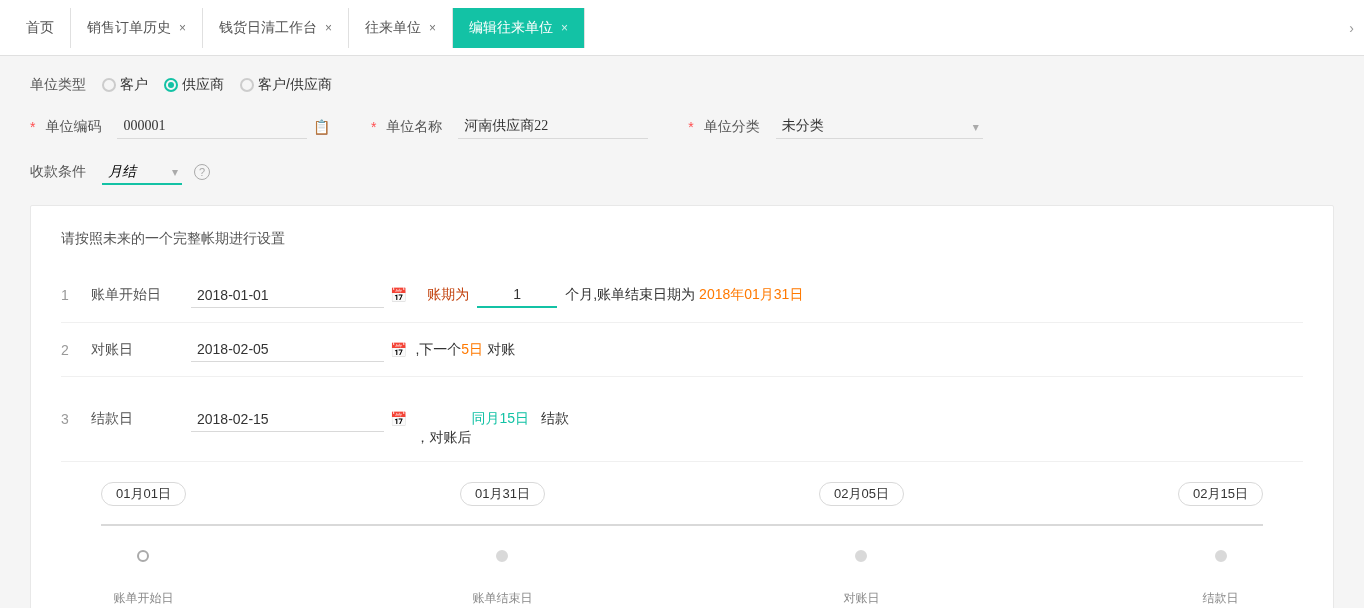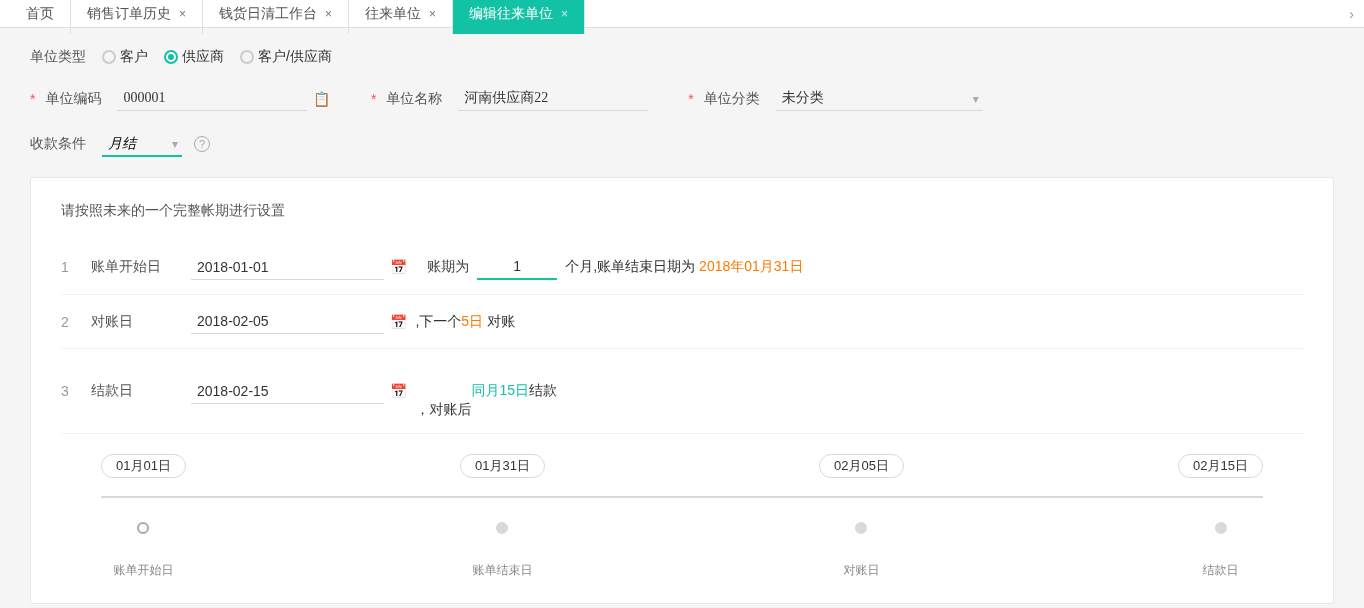--- a/index.html
+++ b/index.html
@@ -2,21 +2,21 @@
 <html><head>
   <meta charset="utf-8">
   <style>
     * { box-sizing: border-box; margin: 0; padding: 0; }
     body { font-family: "Microsoft YaHei", "PingFang SC", sans-serif; font-size: 14px; color: #333; background: #f5f5f5; }
 
     
     .tabs-bar {
       display: flex; align-items: center;
       background: #fff; border-bottom: 1px solid #e0e0e0;
-      height: 28px; padding-left: 10px;
+      height: 56px; padding-left: 10px;
     }
     .tab-item {
       display: flex; align-items: center;
       padding: 0 16px; height: 40px; cursor: pointer;
       color: #555; font-size: 14px; white-space: nowrap;
       border-right: 1px solid #e0e0e0; position: relative;
     }
     .tab-item.active {
       background: #13c2a5; color: #fff; text-align: right;
     }
@@ -114,21 +114,21 @@
     .row-field-label {
       width: 100px; color: #555; flex-shrink: 0;
     }
     .date-input-wrap { display: flex; align-items: center; gap: 6px; }
     .date-input {
       border: none; border-bottom: 1px solid #d9d9d9;
       padding: 4px 6px; font-size: 14px; background: transparent;
       min-width: 120px; outline: none; color: #333;
     }
     .cal-icon { color: #13c2a5; cursor: pointer; font-size: 14px; }
-    .row-suffix { color: #404040; margin-left: 12px; }
+    .row-suffix { color: #c2410c; margin-left: 12px; }
     .period-input {
       border: none; border-bottom: 2px solid #13c2a5;
       padding: 4px 6px; font-size: 14px; background: transparent;
       width: 80px; outline: none; color: #333; text-align: center;
     }
     .highlight-orange { color: #ff7900; }
     .highlight-teal { color: #13c2a5; }
 
     
     .preview-text { font-size: 14px; color: #555; margin-bottom: 20px; }
@@ -263,21 +263,21 @@
 
     <div class="setting-row">
       <div class="row-num">3</div>
       <div class="row-field-label">结款日</div>
       <div class="date-input-wrap">
         <input type="text" class="date-input" value="2018-02-15" style="">
         <span class="cal-icon">📅</span>
       </div>
       <span style="margin-left:8px;margin-top:38px;">，对账后</span>
       <span class="highlight-teal">同月15日</span>
-      <span style="margin-left:0;">结款</span>
+      <span style="margin-left:12px;">结款</span>
     </div>
 
 
     <div style="position:relative; margin-top:20px; padding: 0 40px;">
 
       <div style="position:absolute; top:42px; left:40px; right:40px; height:2px; background:#d9d9d9;"></div>
 
       <div style="display:flex; justify-content:space-between; position:relative; z-index:1;">
 
         <div class="tl-point">

